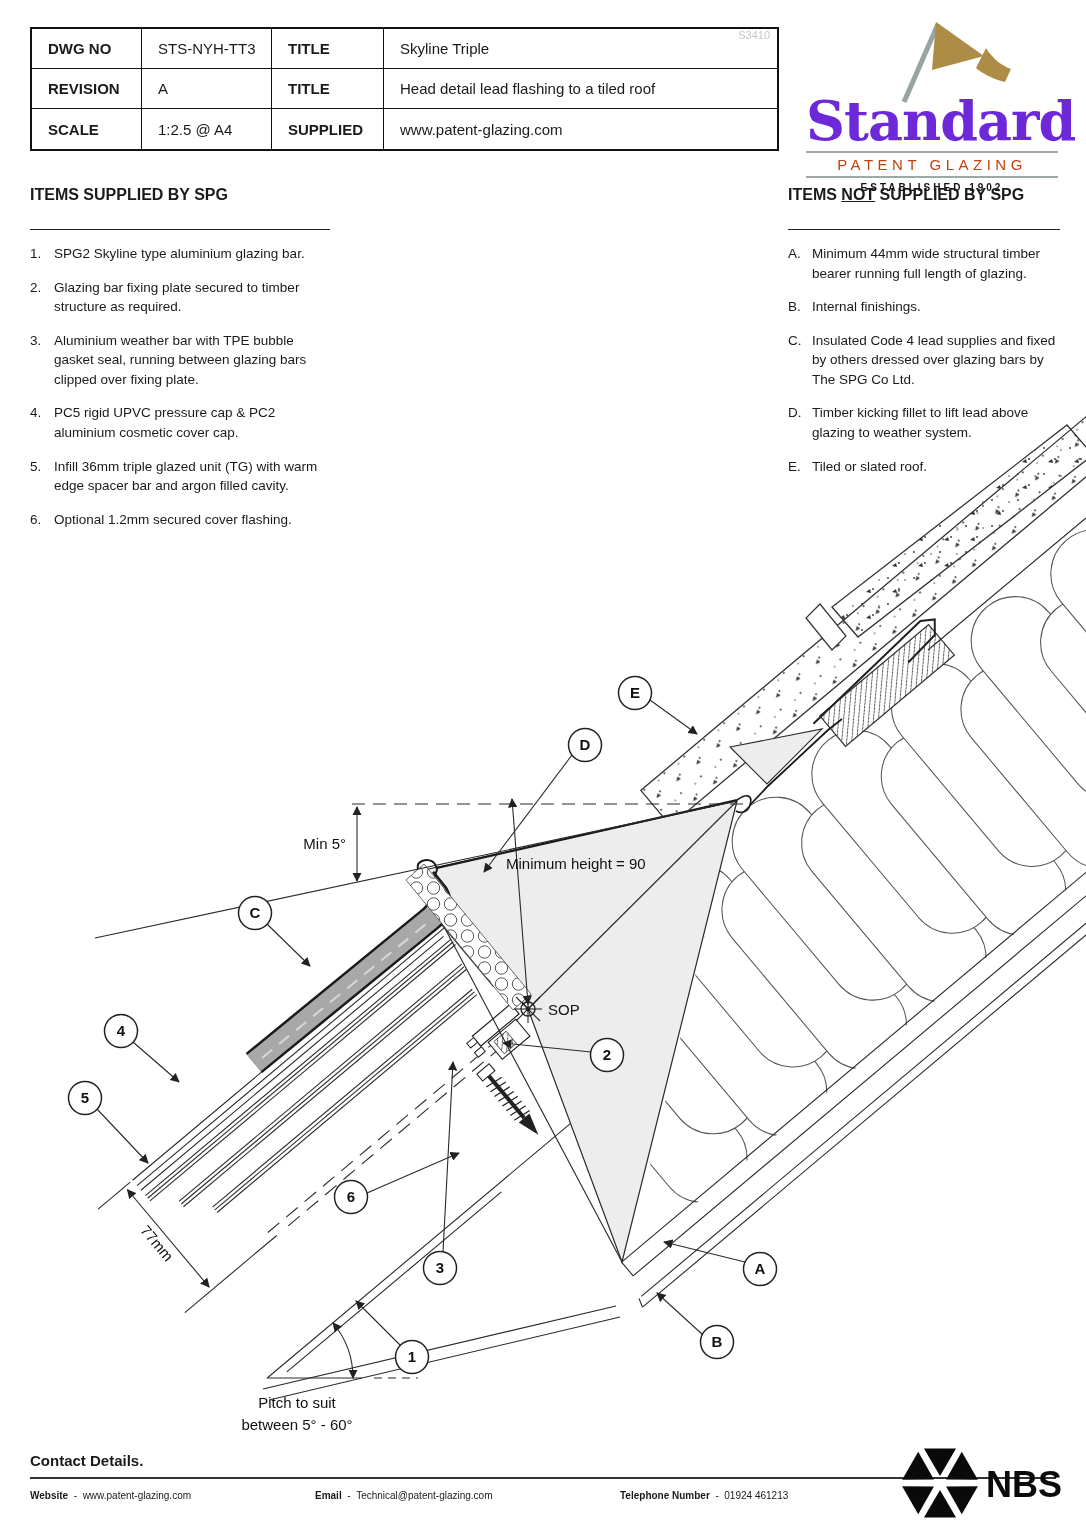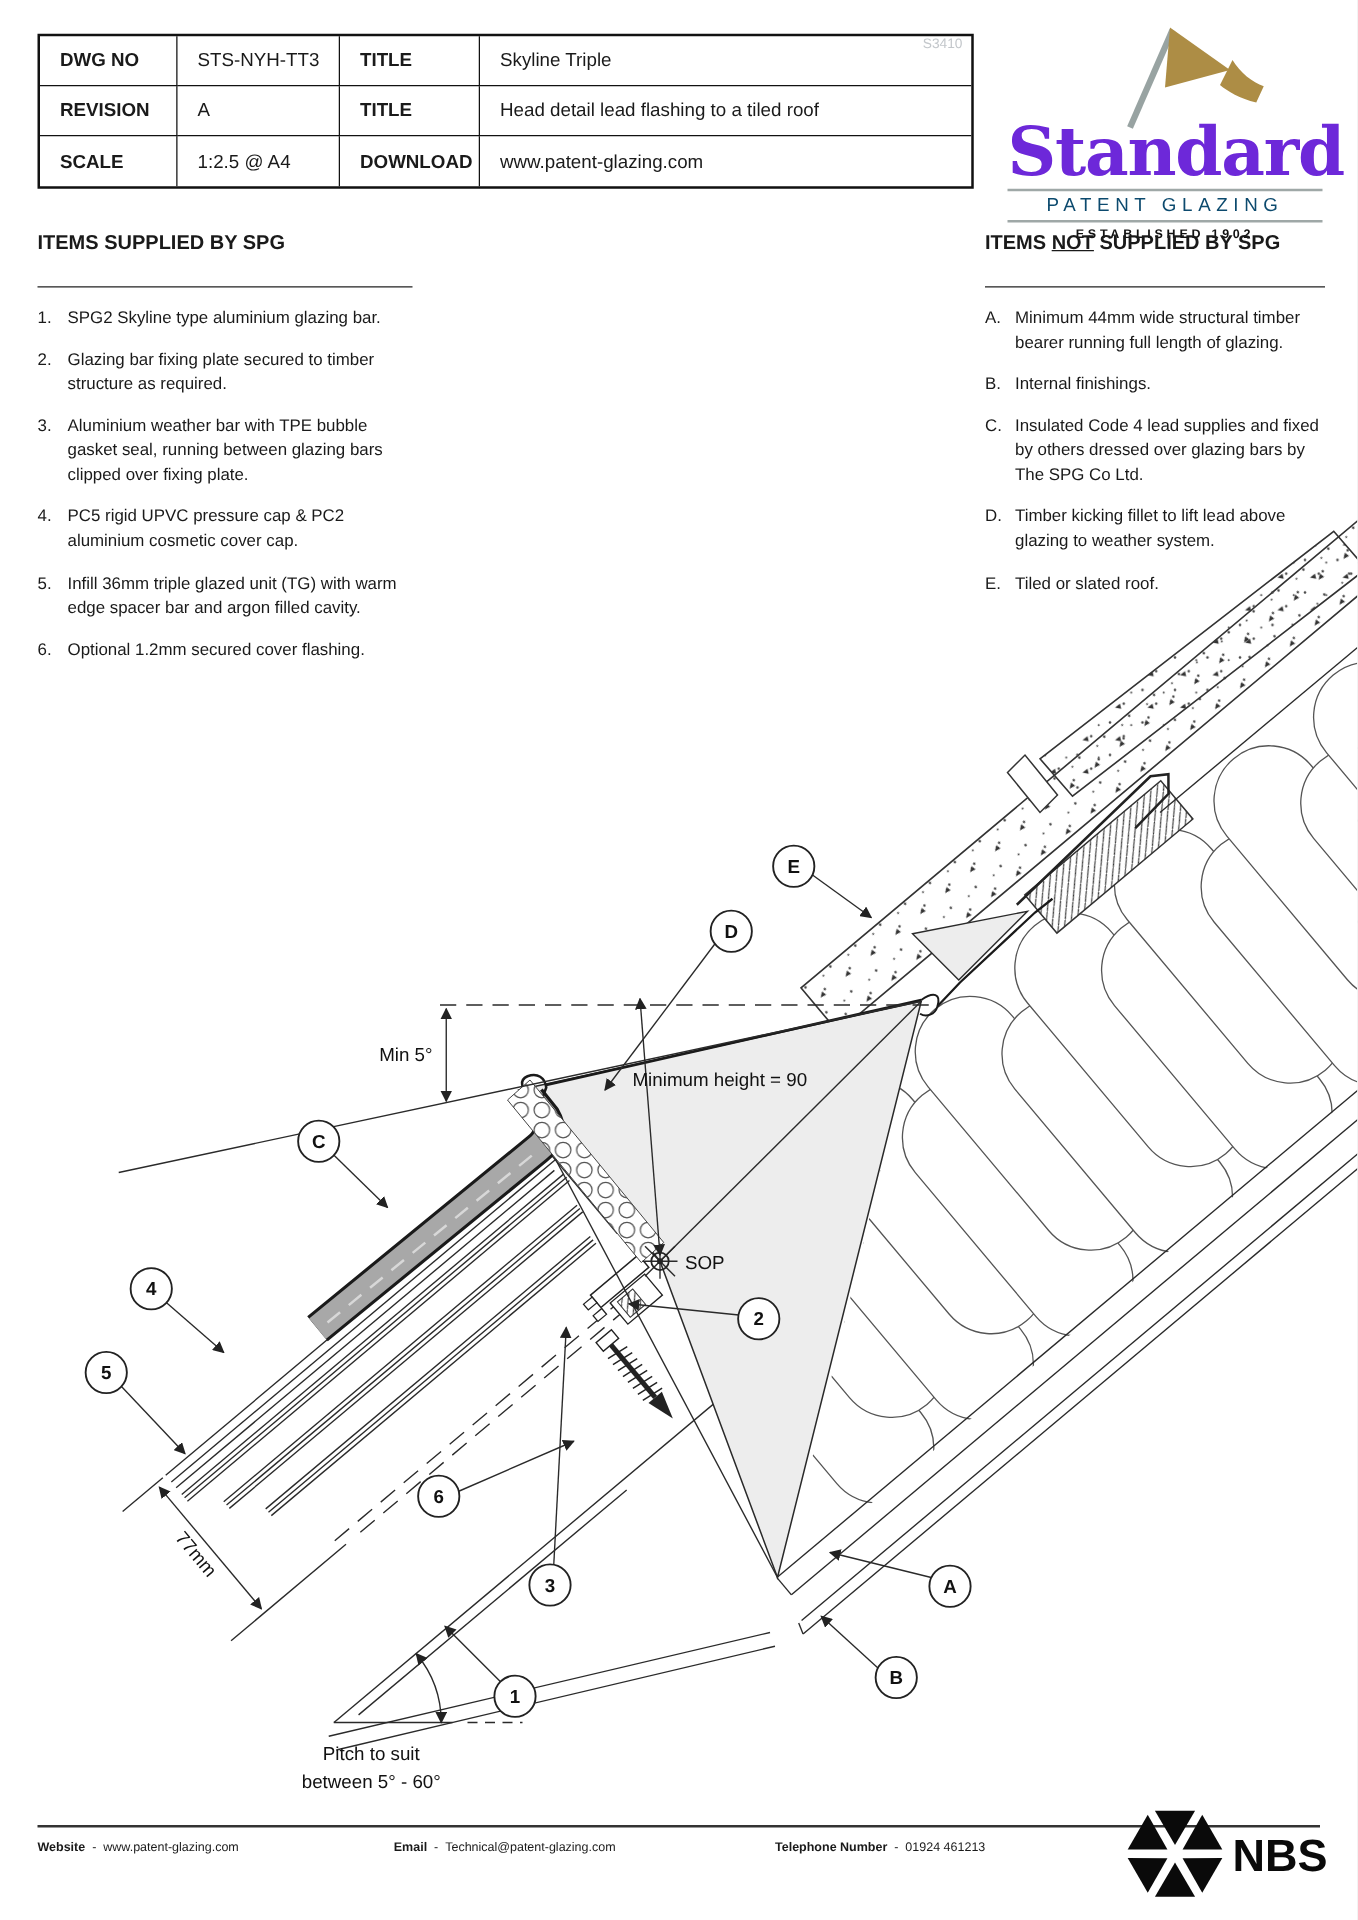--- a/index.html
+++ b/index.html
@@ -13,21 +13,21 @@
   #titleblock .cell.lastcol{border-right:none;}
   #titleblock .cell.lastrow{border-bottom:none;}
   #titleblock .lab{font-weight:bold;}
   #watermark{position:absolute;left:700px;top:29px;width:70px;text-align:right;font-size:11px;color:#c3c7cb;}
   
   #logo{position:absolute;left:806px;top:14px;width:252px;}
   #logo .wordmark{font-family:"DejaVu Serif","Liberation Serif",serif;font-size:54px;font-weight:600;
                   color:#6d28d9;text-align:center;line-height:1;margin-top:-12px;letter-spacing:-1px;}
   #logo .ruleline{height:2px;background:#9fa8a7;margin:3px 0;}
   #logo .patent{display:flex;align-items:center;gap:6px;}
-  #logo .patent span{white-space:nowrap;font-size:15px;letter-spacing:4.5px;font-weight:500;color:#0c4a6e;
+  #logo .patent span{white-space:nowrap;font-size:15px;letter-spacing:4.5px;font-weight:500;color:#c2410c;
                      text-align:center;flex:0 0 auto;}
   #logo .est{text-align:center;font-size:10px;font-weight:bold;letter-spacing:3px;color:#111;margin-top:4px;}
   #flagsvg{display:block;margin:0 auto;height:92px;width:160px;}
   
   .section{position:absolute;width:300px;}
   .section h3{font-size:16px;margin:0 0 0 0;padding-bottom:25px;border-bottom:1.6px solid #222;font-weight:bold;}
   .section h3 .und{text-decoration:underline;}
   .itemlist{list-style:none;margin:14px 0 0 0;padding:0;display:flex;flex-direction:column;gap:14px;}
   .itemlist li{display:flex;font-size:13.5px;line-height:1.45;}
   .itemlist .num{flex:0 0 24px;}
@@ -64,21 +64,21 @@
     <div class="cell lab">TITLE</div>
     <div class="cell lastcol">Skyline Triple</div>
 
     <div class="cell lab">REVISION</div>
     <div class="cell">A</div>
     <div class="cell lab">TITLE</div>
     <div class="cell lastcol">Head detail lead flashing to a tiled roof</div>
 
     <div class="cell lab lastrow">SCALE</div>
     <div class="cell lastrow">1:2.5 @ A4</div>
-    <div class="cell lab lastrow">DOWNLOAD</div>
+    <div class="cell lab lastrow">SUPPLIED</div>
     <div class="cell lastcol lastrow">www.patent-glazing.com</div>
   </div>
   <div id="watermark">S3410</div>
 
   <div id="logo">
     <svg id="flagsvg" viewBox="0 0 160 92">
       <line x1="52" y1="88" x2="86" y2="10" stroke="#98a3a2" stroke-width="5"></line>
       <polygon points="84,8 80,56 132,42" fill="#ad8d45"></polygon>
       <path d="M 134,34 C 140,44 150,52 159,55 L 153,68 C 140,65 130,59 124,54 Z" fill="#ad8d45"></path>
     </svg>
@@ -381,20 +381,21 @@
         <circle cx="255" cy="913" r="16.5" class="callout-circle"></circle>
         <text x="255" y="918.4" class="callout-label">C</text>
         <circle cx="585" cy="745" r="16.5" class="callout-circle"></circle>
         <text x="585" y="750.4" class="callout-label">D</text>
         <circle cx="635" cy="693" r="16.5" class="callout-circle"></circle>
         <text x="635" y="698.4" class="callout-label">E</text>
       </g>
   </svg>
 
   <div id="footer">
+    <div class="contact">Contact Details.</div>
     <div class="frule"></div>
     <div class="frow">
       <span class="grp" id="g-web"><b>Website</b>&nbsp;&nbsp;<span>-</span>&nbsp;&nbsp;<span>www.patent-glazing.com</span></span>
       <span class="grp" id="g-mail"><b>Email</b>&nbsp;&nbsp;<span>-</span>&nbsp;&nbsp;<span>Technical@patent-glazing.com</span></span>
       <span class="grp" id="g-tel"><b>Telephone Number</b>&nbsp;&nbsp;<span>-</span>&nbsp;&nbsp;<span>01924 461213</span></span>
     </div>
     <svg id="nbslogo" viewBox="0 0 170 86">
       <g id="nbsg" fill="#0a0a0a">
           <polygon points="48.06217782649107,46.5 79.85539852748633,46.31191822441101 63.795904581339755,74.12777768298169"></polygon>
           <polygon points="42,50 58.059493946146574,77.43969590739269 25.940506053853426,77.4396959073927"></polygon>

